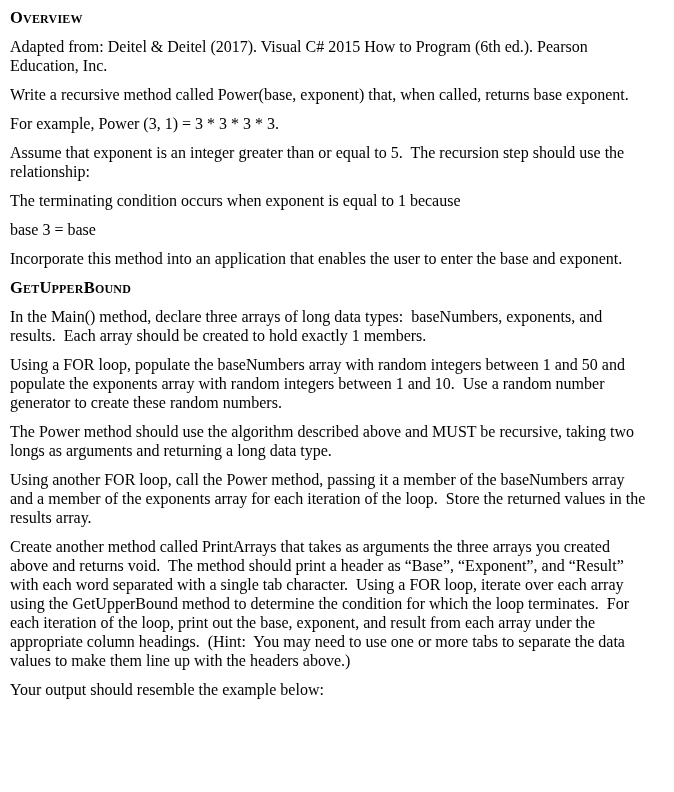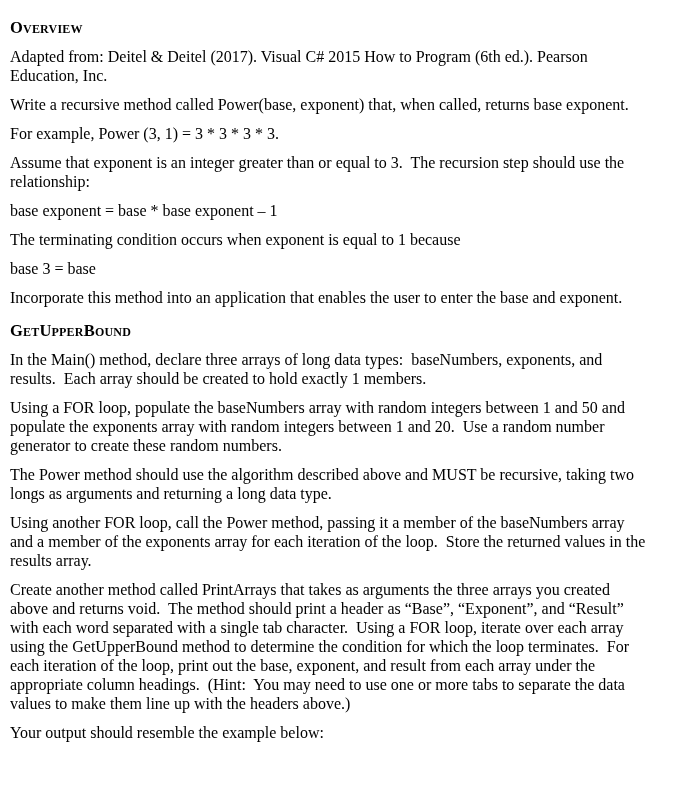--- a/index.html
+++ b/index.html
@@ -17,21 +17,21 @@
     font-size: 16px;
     line-height: 19px;
     padding: 4px 20px 6px 10px;
     overflow: hidden;
   }
   .section-heading {
     font-variant: small-caps;
     font-weight: bold;
     font-size: 16.5px;
     line-height: 19px;
-    margin: 14px 0 10px 0;
+    margin: 4px 0 10px 0;
     letter-spacing: 0.2px;
   }
   .doc-paragraph {
     margin: 0 8px 10px 0;
     white-space: pre-wrap;
   }
 </style>
 </head>
 <body>
 
@@ -39,37 +39,36 @@
 
   <section>
     <h2 class="section-heading">Overview</h2>
 
     <p class="doc-paragraph">Adapted from: Deitel &amp; Deitel (2017). Visual C# 2015 How to Program (6th ed.). Pearson Education, Inc.</p>
 
     <p class="doc-paragraph">Write a recursive method called Power(base, exponent) that, when called, returns base exponent.</p>
 
     <p class="doc-paragraph">For example, Power (3, 1) = 3 * 3 * 3 * 3.</p>
 
-    <p class="doc-paragraph">Assume that exponent is an integer greater than or equal to 3.  The recursion step should use the relationship:</p>
+    <p class="doc-paragraph">Assume that exponent is an integer greater than or equal to 5.  The recursion step should use the relationship:</p>
 
-    <p class="doc-paragraph">base exponent = base * base exponent – 1</p>
 
     <p class="doc-paragraph">The terminating condition occurs when exponent is equal to 1 because</p>
 
     <p class="doc-paragraph">base 3 = base</p>
 
     <p class="doc-paragraph">Incorporate this method into an application that enables the user to enter the base and exponent.</p>
   </section>
 
   <section>
     <h2 class="section-heading">GetUpperBound</h2>
 
     <p class="doc-paragraph">In the Main() method, declare three arrays of long data types:  baseNumbers, exponents, and results.  Each array should be created to hold exactly 1 members.</p>
 
-    <p class="doc-paragraph">Using a FOR loop, populate the baseNumbers array with random integers between 1 and 50 and populate the exponents array with random integers between 1 and 20.  Use a random number generator to create these random numbers.</p>
+    <p class="doc-paragraph">Using a FOR loop, populate the baseNumbers array with random integers between 1 and 50 and populate the exponents array with random integers between 1 and 10.  Use a random number generator to create these random numbers.</p>
 
     <p class="doc-paragraph">The Power method should use the algorithm described above and MUST be recursive, taking two longs as arguments and returning a long data type.</p>
 
     <p class="doc-paragraph">Using another FOR loop, call the Power method, passing it a member of the baseNumbers array and a member of the exponents array for each iteration of the loop.  Store the returned values in the results array.</p>
 
     <p class="doc-paragraph">Create another method called PrintArrays that takes as arguments the three arrays you created above and returns void.  The method should print a header as “Base”, “Exponent”, and “Result” with each word separated with a single tab character.  Using a FOR loop, iterate over each array using the GetUpperBound method to determine the condition for which the loop terminates.  For each iteration of the loop, print out the base, exponent, and result from each array under the appropriate column headings.  (Hint:  You may need to use one or more tabs to separate the data values to make them line up with the headers above.)</p>
 
 
     <p class="doc-paragraph">Your output should resemble the example below:</p>
   </section>

